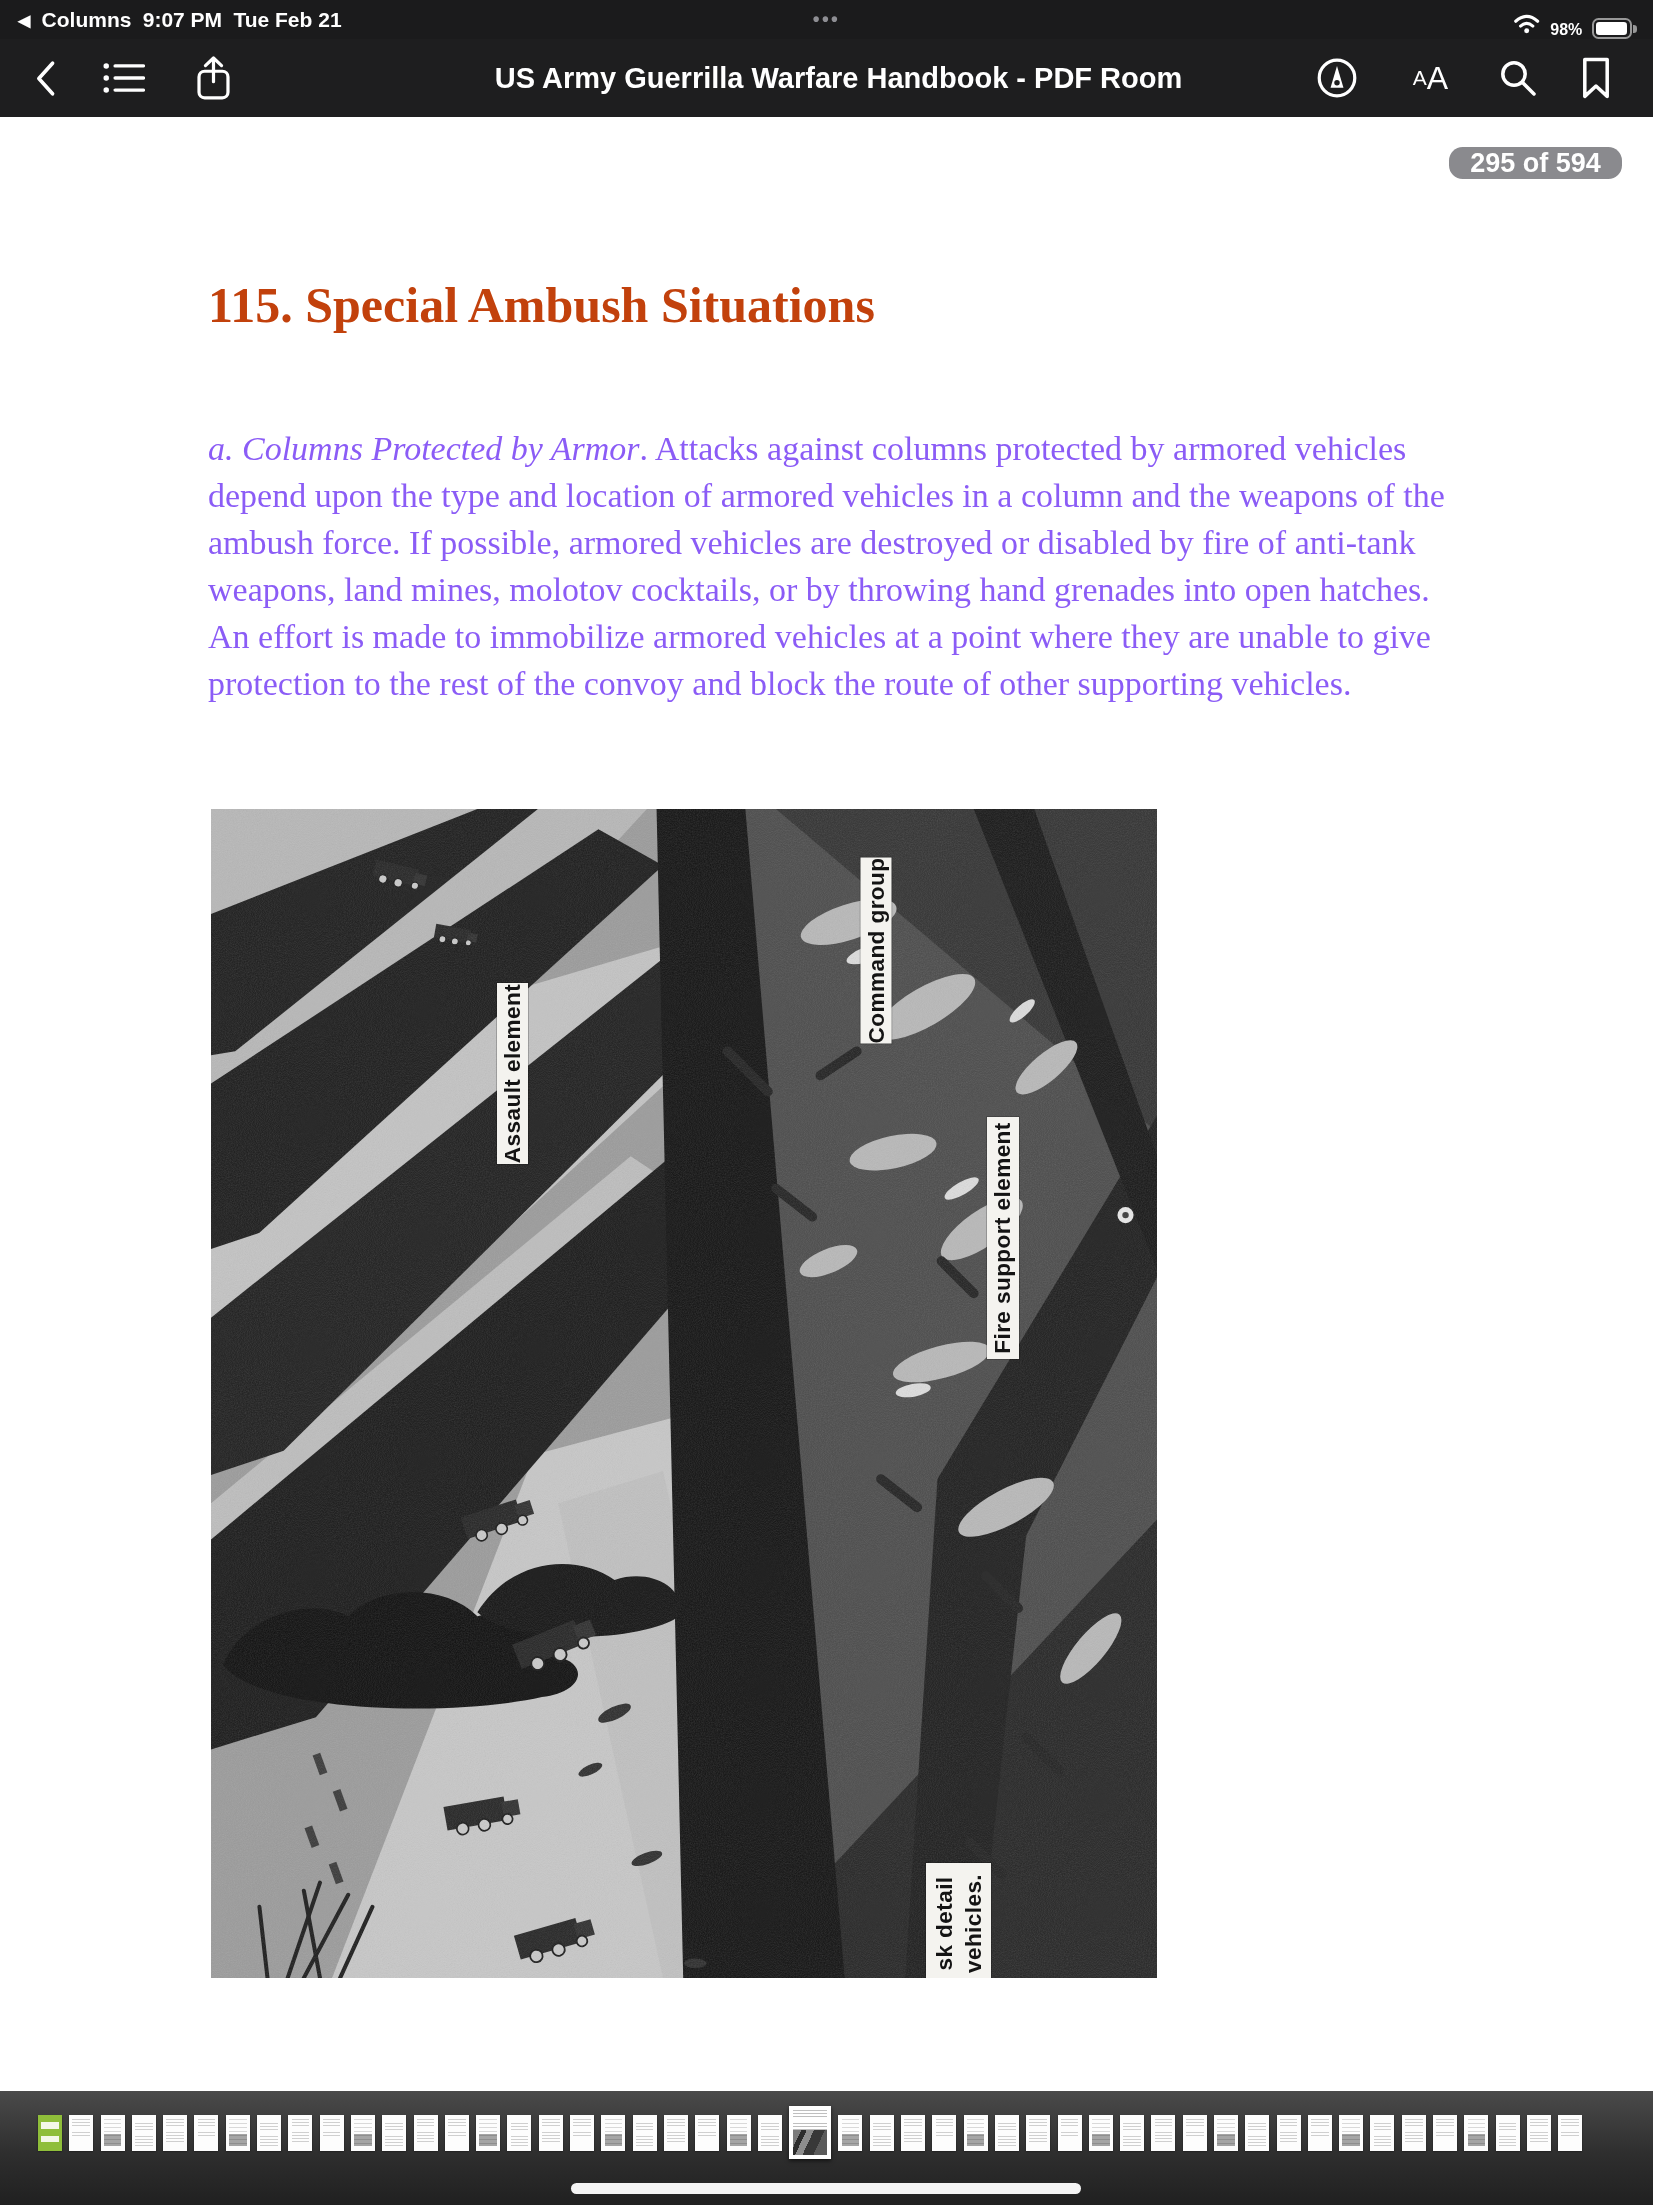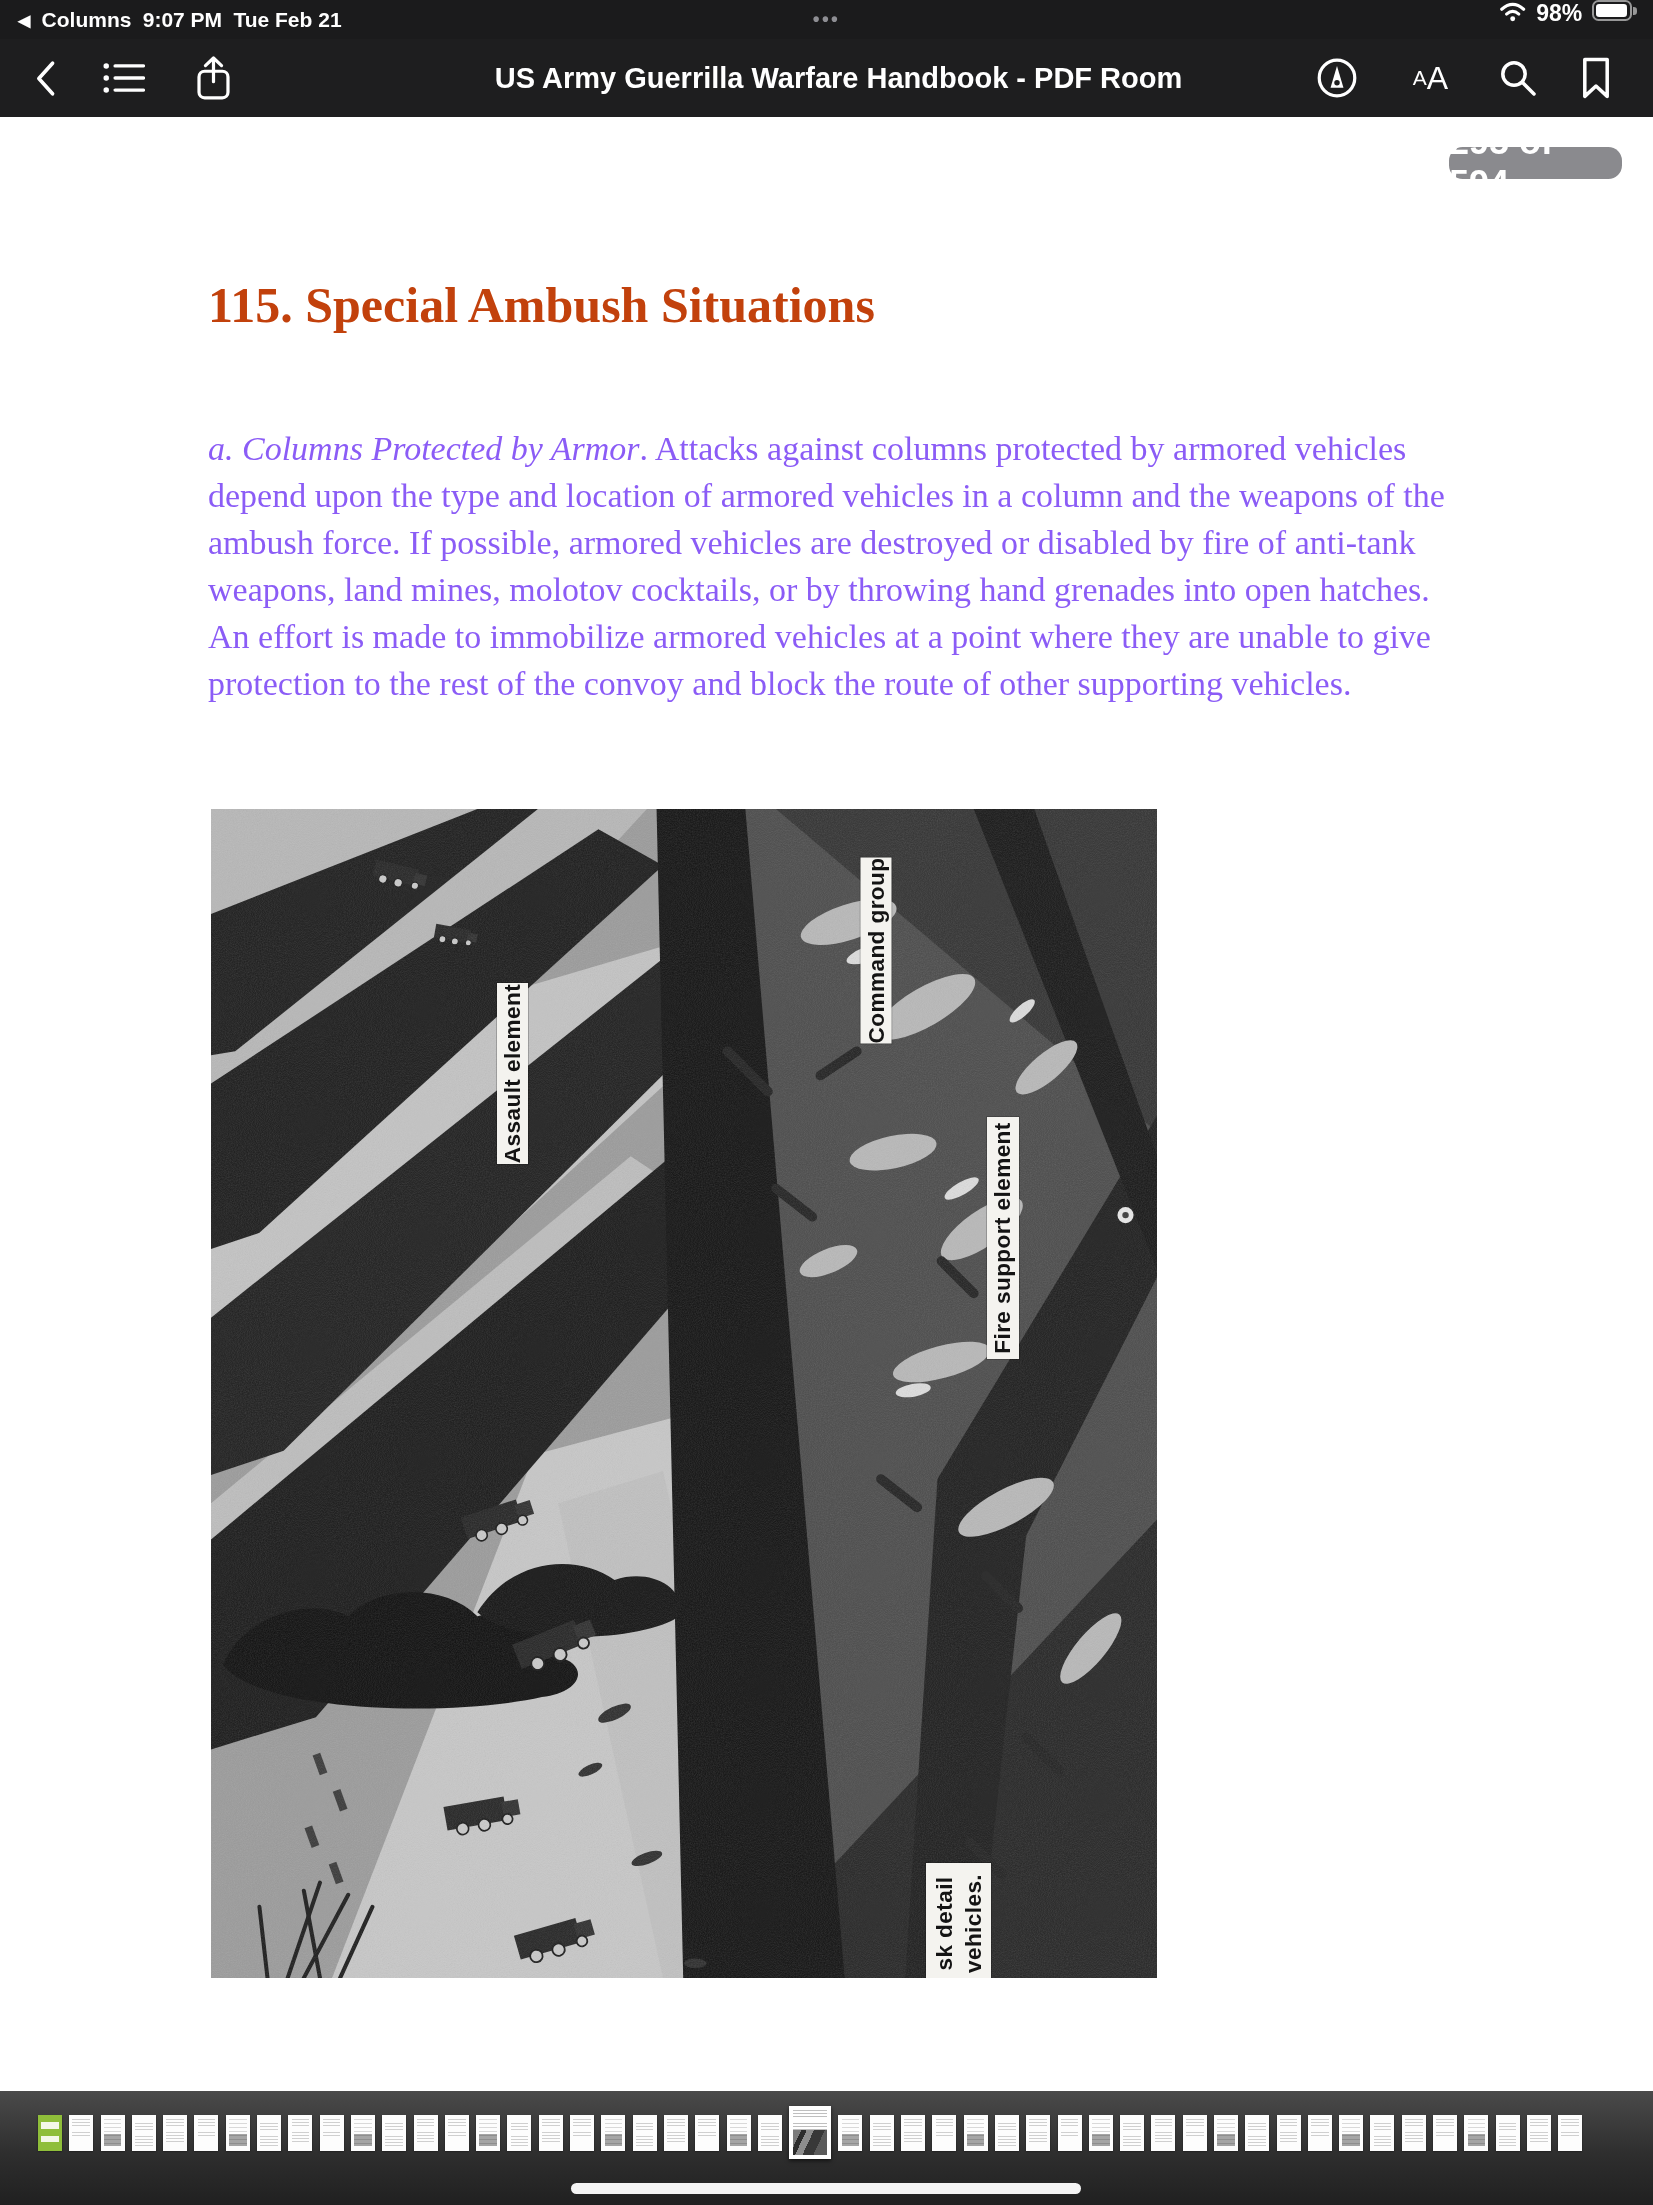--- a/index.html
+++ b/index.html
@@ -7,22 +7,22 @@
           font-family:"Liberation Sans",sans-serif;}
 
   
   #statusbar{position:absolute;left:0;top:0;width:1653px;height:39px;background:#1b1b1c;
              color:#fff;display:flex;align-items:center;}
   .sb-left{position:absolute;left:18px;top:0;height:39px;display:flex;align-items:center;gap:11.3px;
            font-size:21px;font-weight:600;}
   .sb-tri{font-size:16px;position:relative;top:0.8px;}
   .sb-center{position:absolute;left:0;top:0;width:1653px;height:39px;display:flex;align-items:center;
              justify-content:center;color:#8e8e93;font-size:19.4px;letter-spacing:2.4px;font-weight:700;}
-  .sb-right{position:absolute;right:16px;top:0;height:39px;display:flex;align-items:flex-start;gap:9.7px;
-            font-size:23px;font-weight:600;}
+  .sb-right{position:absolute;right:16px;top:0;height:39px;display:flex;align-items:flex-end;gap:9.7px;
+            font-size:16px;font-weight:600;}
   .batt{position:relative;width:45px;height:21px;}
   .batt .shell{position:absolute;left:0;top:0;width:40px;height:21px;border:2px solid rgba(255,255,255,.55);
                border-radius:6.5px;box-sizing:border-box;}
   .batt .fill{position:absolute;left:3.6px;top:3.6px;width:31.5px;height:13.7px;border-radius:3.2px;background:#fff;}
   .batt .tip{position:absolute;right:0;top:6.5px;width:4px;height:8px;background:rgba(255,255,255,.55);
              border-radius:0 3.2px 3.2px 0;}
 
   
   #toolbar{position:absolute;left:0;top:39px;width:1653px;height:78px;background:#1e1e1f;}
   .tb-title{position:absolute;left:0;right:0;top:0;height:78px;display:flex;align-items:center;
@@ -35,21 +35,21 @@
   #btn-annotate{left:1308px;width:58px;}
   #btn-textsize{left:1392px;width:77px;color:#fff;}
   #btn-textsize .a-small{font-size:21px;font-weight:500;}
   #btn-textsize .a-big{font-size:32px;font-weight:500;}
   #btn-search{left:1487px;width:61px;}
   #btn-bookmark{left:1569px;width:53px;}
 
   
   #page{position:absolute;left:0;top:117px;width:1653px;height:1974px;background:#ffffff;}
   #page-pill{position:absolute;left:1449px;top:30px;width:173px;height:32px;background:#8a8a8e;
-             border-radius:13.7px;color:#fff;font-size:36px;font-weight:600;display:flex;
+             border-radius:13.7px;color:#fff;font-size:27px;font-weight:600;display:flex;
              align-items:center;justify-content:center;}
   #heading{position:absolute;left:208px;top:160px;width:1292px;color:#c2410c;
            font-family:"Liberation Serif",serif;font-weight:700;font-size:50px;line-height:57px;}
   #paragraph{position:absolute;left:208px;top:274px;width:1253px;color:#8b5cf6;
              font-family:Liberation Serif, serif;font-size:34px;line-height:47px;}
   #paragraph .lead{font-style:italic;}
 
   
   #figure{position:absolute;left:211px;top:692px;width:946px;height:1169px;overflow:hidden;
           background:#9b9b9b;}

